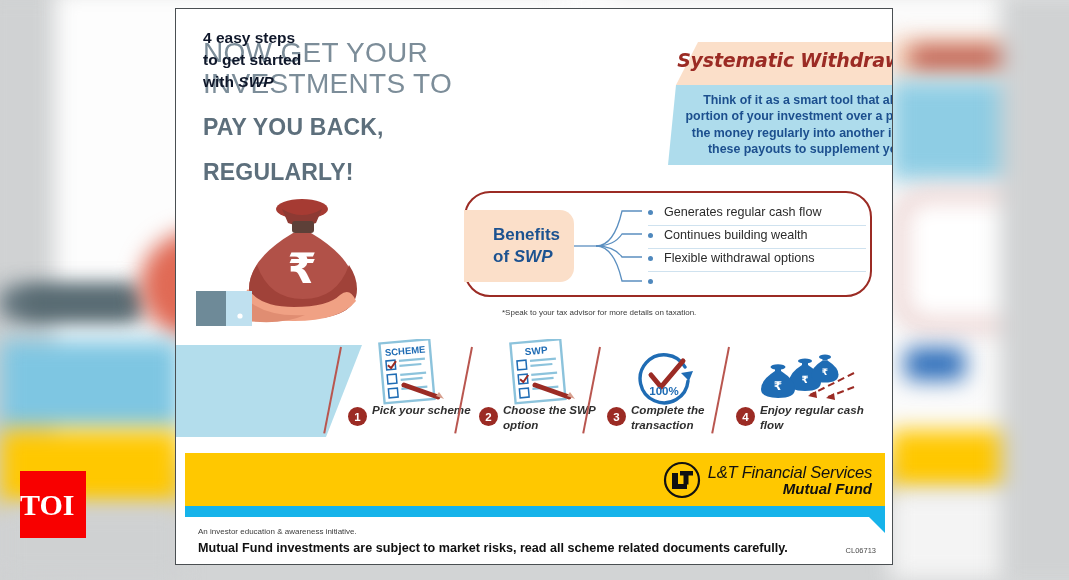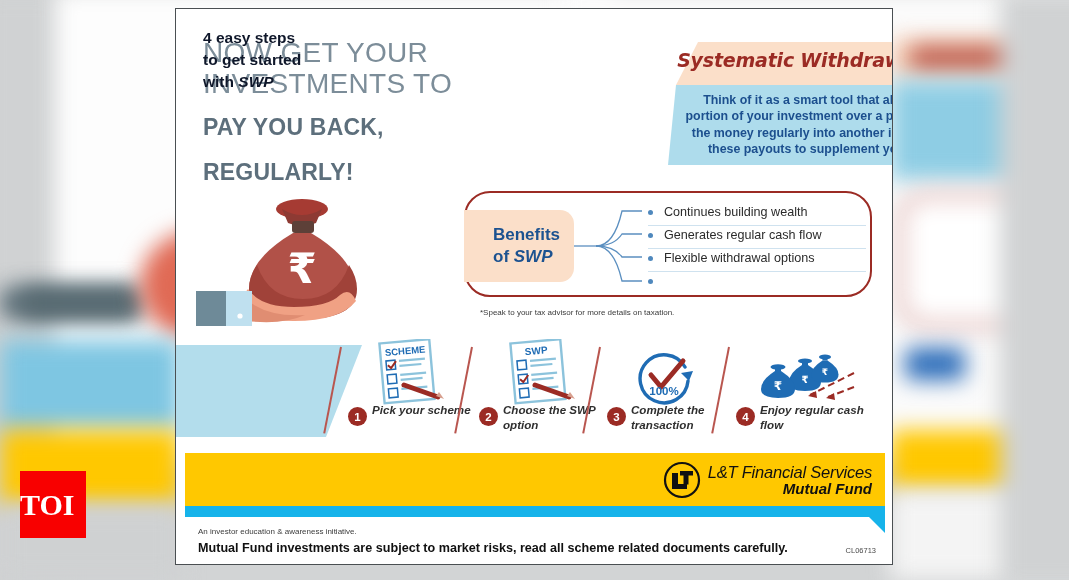--- a/index.html
+++ b/index.html
@@ -104,21 +104,21 @@
     position:relative;height:23px;border-bottom:1px solid #cfe2ef;
     padding-left:16px;box-sizing:border-box;
   }
   .ben-item:last-child{border-bottom:none;}
   .ben-item span{font-size:12.6px;color:#2b2b2b;line-height:19px;display:block;}
   .ben-dot{
     position:absolute;left:0;top:7px;width:5px;height:5px;border-radius:50%;
     background:#4f88bd;
   }
   #ben-note{
-    position:absolute;left:304px;top:299px;font-size:8px;color:#3a3a3a;
+    position:absolute;left:326px;top:299px;font-size:8px;color:#3a3a3a;
   }
 
   
   #bag{position:absolute;left:20px;top:172px;width:190px;height:150px;}
 
   
   #steps-banner{
     position:absolute;left:0px;top:336px;width:186px;height:92px;
     background:#b3ddec;clip-path:polygon(0 0, 186px 0, 150px 92px, 0 92px);
   }
@@ -240,25 +240,25 @@
         <path d="M0 47 H22" stroke="#5b8fc0" stroke-width="1.3" fill="none"></path>
         <path d="M22 47 Q40 47 48 12 L68 12" stroke="#5b8fc0" stroke-width="1.3" fill="none"></path>
         <path d="M22 47 Q40 47 48 35 L68 35" stroke="#5b8fc0" stroke-width="1.3" fill="none"></path>
         <path d="M22 47 Q40 47 48 58 L68 58" stroke="#5b8fc0" stroke-width="1.3" fill="none"></path>
         <path d="M22 47 Q40 47 48 82 L68 82" stroke="#5b8fc0" stroke-width="1.3" fill="none"></path>
       </svg>
     </div>
     <div id="ben-list">
       <div class="ben-item">
         <i class="ben-dot"></i>
-        <span>Continues building wealth</span>
+        <span>Generates regular cash flow</span>
       </div>
       <div class="ben-item">
         <i class="ben-dot"></i>
-        <span>Generates regular cash flow</span>
+        <span>Continues building wealth</span>
       </div>
       <div class="ben-item">
         <i class="ben-dot"></i>
         <span>Flexible withdrawal options</span>
       </div>
       <div class="ben-item">
         <i class="ben-dot"></i>
       </div>
     </div>
   </div>

